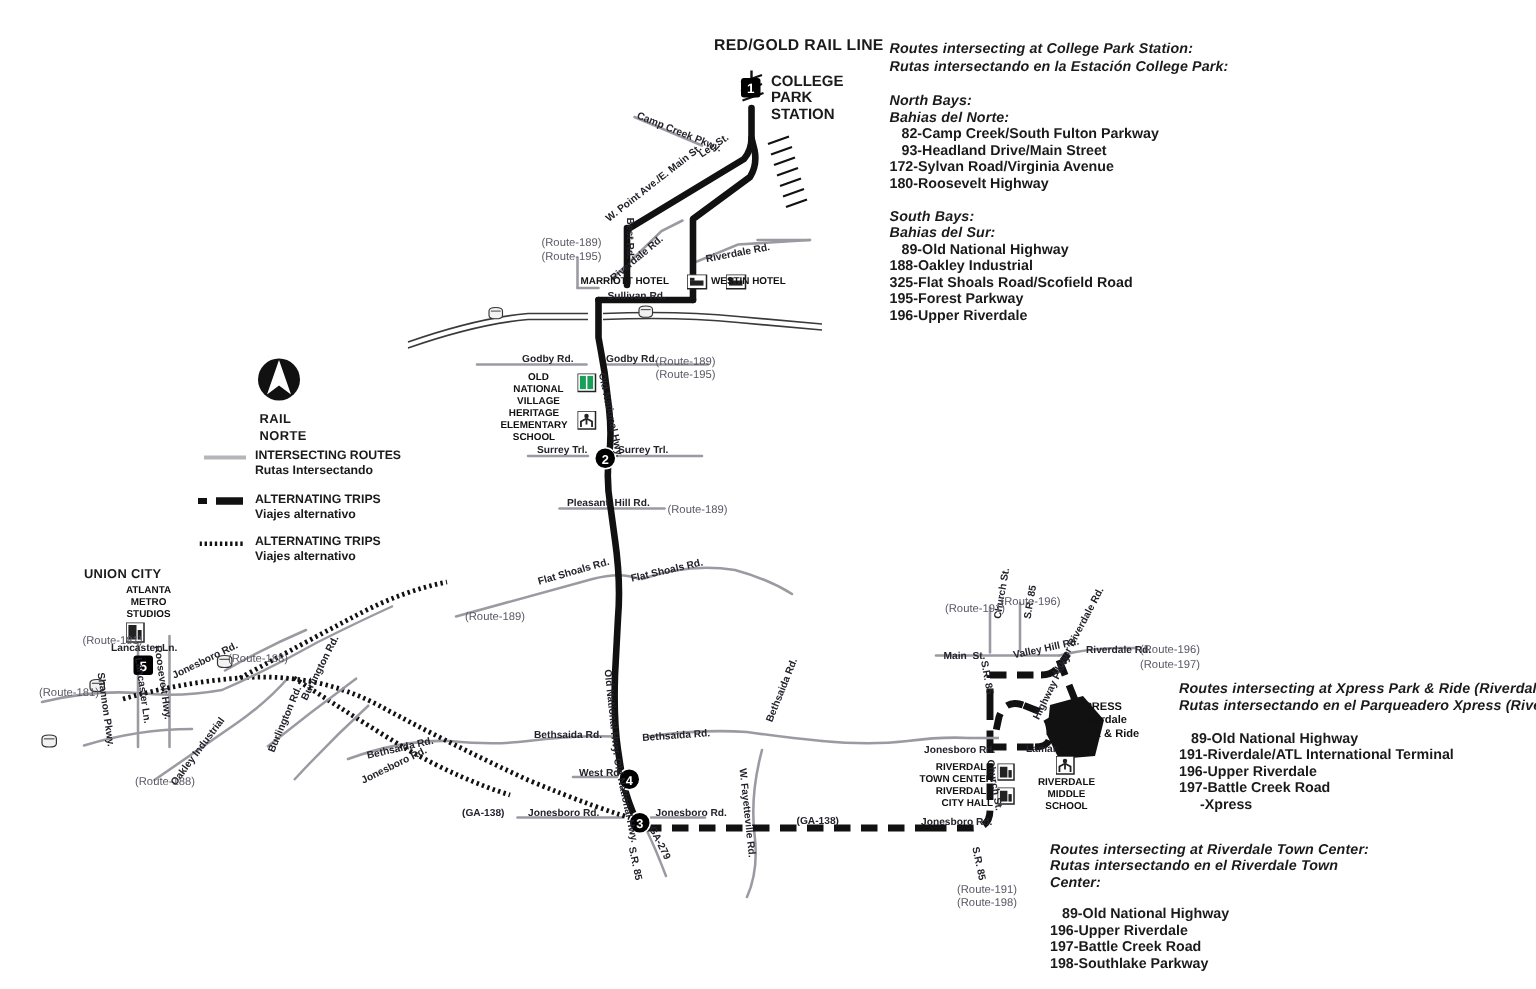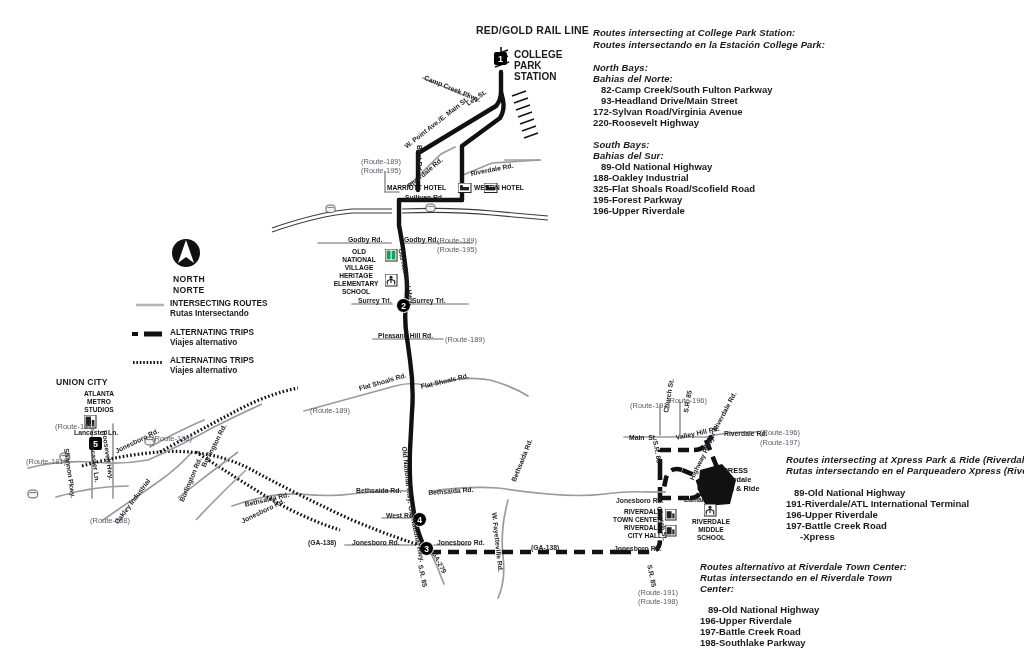--- a/index.html
+++ b/index.html
@@ -253,21 +253,21 @@
     <use href="#bldgicon"></use>
   </svg>
 <svg style="position:absolute;left:84px;top:415px;width:13px;height:14px">
     <use href="#studioicon"></use>
   </svg>
 
 <svg class="compass" style="left:168px;top:235px;width:36px;height:36px">
   <circle cx="18" cy="18" r="14" fill="#111"></circle>
   <path d="M18 5 L26 28 L18 22 L10 28 Z" fill="#fff"></path>
 </svg>
-<div class="txt bold" style="left:173px;top:274px;font-size:8.6px;letter-spacing:.3px">NORTH</div>
+<div class="txt bold" style="left:173px;top:274px;font-size:8.6px;letter-spacing:.3px">RAIL</div>
 <div class="txt bold" style="left:173px;top:285px;font-size:8.6px;letter-spacing:.3px">NORTE</div>
 
 <svg style="position:absolute;left:136px;top:303px;width:28px;height:4">
   <line x1="0" y1="2" x2="28" y2="2" stroke="#b5b5bb" stroke-width="2.6"></line>
 </svg>
 <div class="txt legend-t" style="left:170px;top:299px">INTERSECTING ROUTES</div>
 <div class="txt legend-s" style="left:170px;top:309px">Rutas Intersectando</div>
 
 <svg style="position:absolute;left:132px;top:331px;width:32px;height:6">
   <rect x="0" y="1" width="6" height="4" fill="#111"></rect>
@@ -364,28 +364,28 @@
 <div class="txt poi" style="left:474px;top:184px;text-align:left">WESTIN HOTEL</div>
 <div class="txt poi" style="left:335px;top:248px;width:48px">OLD<br>NATIONAL<br>VILLAGE</div>
 <div class="txt poi" style="left:329px;top:272px;width:54px">HERITAGE<br>ELEMENTARY<br>SCHOOL</div>
 <div class="txt poir" style="left:718px;top:466px">XPRESS<br>Riverdale<br>Park &amp; Ride</div>
 <div class="txt poi" style="left:682px;top:518px;width:58px">RIVERDALE<br>MIDDLE<br>SCHOOL</div>
 <div class="txt poi" style="left:592px;top:508px;width:70px;text-align:right">RIVERDALE<br>TOWN CENTER</div>
 <div class="txt poi" style="left:596px;top:524px;width:66px;text-align:right">RIVERDALE<br>CITY HALL</div>
 
 <div>
   <div class="txt hdr" style="left:593px;top:27px">Routes intersecting at College Park Station:</div>
-  <div class="txt hdr" style="left:593px;top:39px">Routes intersectando en la Estación College Park:</div>
+  <div class="txt hdr" style="left:593px;top:39px">Rutas intersectando en la Estación College Park:</div>
 
   <div class="txt hdr" style="left:593px;top:62px">North Bays:</div>
   <div class="txt hdr" style="left:593px;top:73px">Bahias del Norte:</div>
   <div class="txt body9" style="left:601px;top:84px">82-Camp Creek/South Fulton Parkway</div>
   <div class="txt body9" style="left:601px;top:95px">93-Headland Drive/Main Street</div>
   <div class="txt body9" style="left:593px;top:106px">172-Sylvan Road/Virginia Avenue</div>
-  <div class="txt body9" style="left:593px;top:117px">220-Roosevelt Highway</div>
+  <div class="txt body9" style="left:593px;top:117px">180-Roosevelt Highway</div>
 
   <div class="txt hdr" style="left:593px;top:139px">South Bays:</div>
   <div class="txt hdr" style="left:593px;top:150px">Bahias del Sur:</div>
   <div class="txt body9" style="left:601px;top:161px">89-Old National Highway</div>
   <div class="txt body9" style="left:593px;top:172px">188-Oakley Industrial</div>
   <div class="txt body9" style="left:593px;top:183px">325-Flat Shoals Road/Scofield Road</div>
   <div class="txt body9" style="left:593px;top:194px">195-Forest Parkway</div>
   <div class="txt body9" style="left:593px;top:205px">196-Upper Riverdale</div>
 </div>
 
@@ -393,20 +393,20 @@
   <div class="txt hdr" style="left:786px;top:454px">Routes intersecting at Xpress Park &amp; Ride (Riverdale):</div>
   <div class="txt hdr" style="left:786px;top:465px">Rutas intersectando en el Parqueadero Xpress (Riverdale):</div>
   <div class="txt body9" style="left:794px;top:487px">89-Old National Highway</div>
   <div class="txt body9" style="left:786px;top:498px">191-Riverdale/ATL International Terminal</div>
   <div class="txt body9" style="left:786px;top:509px">196-Upper Riverdale</div>
   <div class="txt body9" style="left:786px;top:520px">197-Battle Creek Road</div>
   <div class="txt body9" style="left:800px;top:531px">-Xpress</div>
 </div>
 
 <div>
-  <div class="txt hdr" style="left:700px;top:561px">Routes alternativo at Riverdale Town Center:</div>
+  <div class="txt hdr" style="left:700px;top:561px">Routes intersecting at Riverdale Town Center:</div>
   <div class="txt hdr" style="left:700px;top:572px">Rutas intersectando en el Riverdale Town</div>
   <div class="txt hdr" style="left:700px;top:583px">Center:</div>
   <div class="txt body9" style="left:708px;top:604px">89-Old National Highway</div>
   <div class="txt body9" style="left:700px;top:615px">196-Upper Riverdale</div>
   <div class="txt body9" style="left:700px;top:626px">197-Battle Creek Road</div>
   <div class="txt body9" style="left:700px;top:637px">198-Southlake Parkway</div>
 </div>
 
 </body></html>

